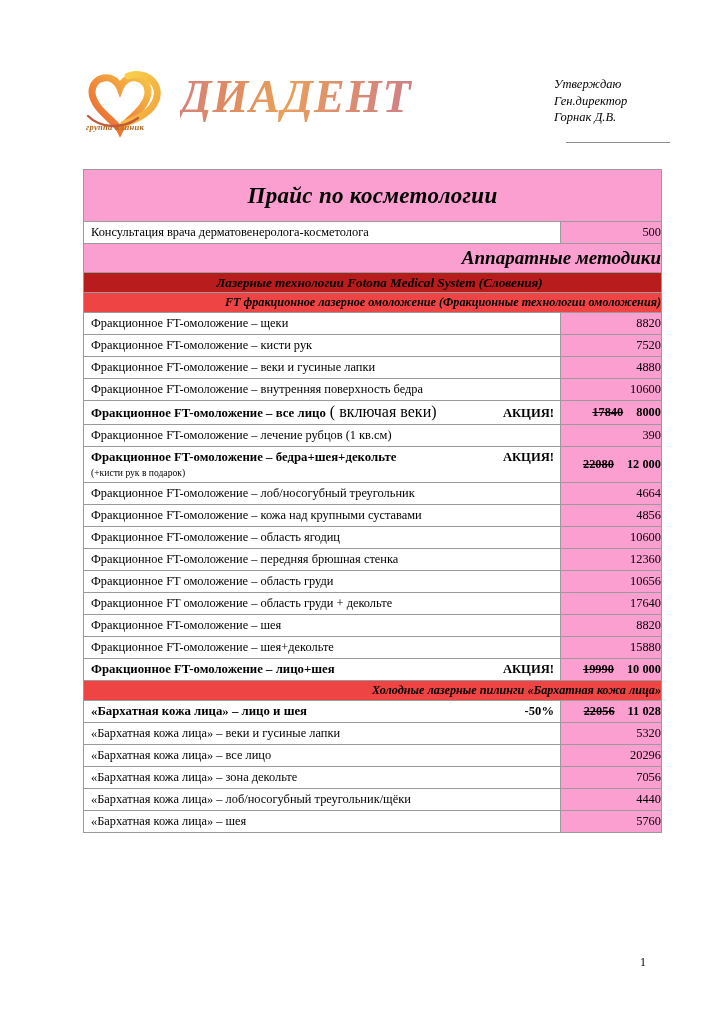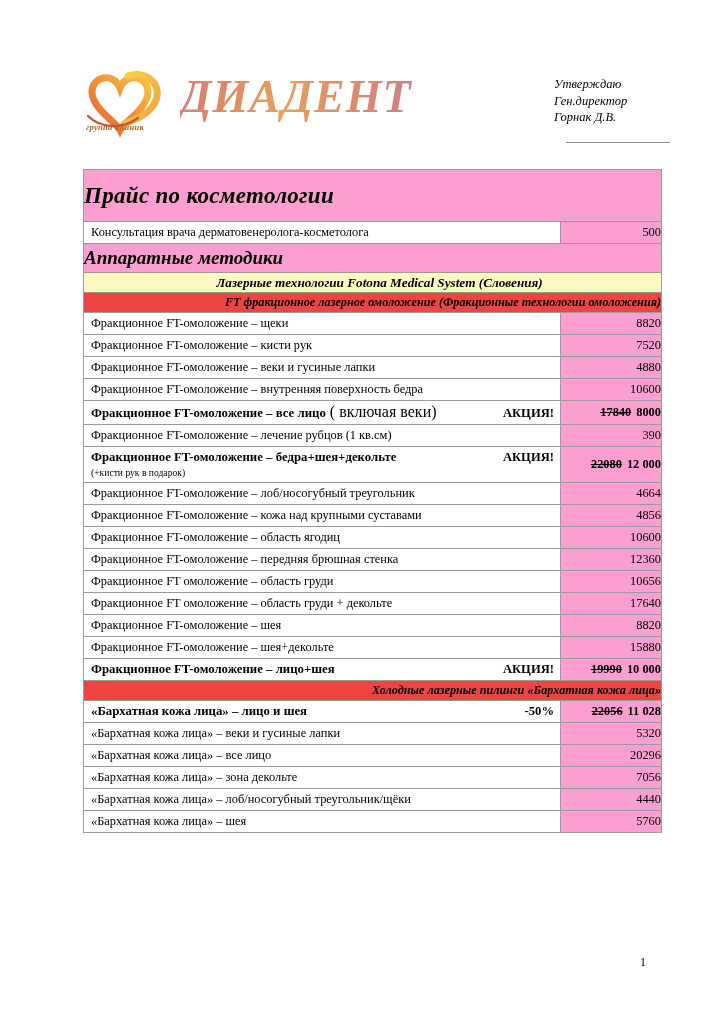--- a/index.html
+++ b/index.html
@@ -113,39 +113,39 @@
     background: #fb9ed0;
     text-align: right;
     padding: 3px 7px 3px 4px;
     font-size: 12.4px;
     white-space: nowrap;
   }
 
   
   .title-band td {
     background: #fb9ed0;
-    text-align: left;
+    text-align: center;
     height: 51px;
     font-family: "Liberation Serif", serif;
     font-weight: bold;
     font-style: italic;
     font-size: 23px;
     letter-spacing: .3px;
   }
   
   .sec-big td {
     background: #fb9ed0;
-    text-align: left;
+    text-align: right;
     height: 28px;
     font-weight: bold;
     font-style: italic;
     font-size: 19px;
   }
   .sec-mid td {
-    background: #fef9c3;
+    background: #b91c1c;
     text-align: center;
     height: 19px;
     font-weight: bold;
     font-style: italic;
     font-size: 13.2px;
     padding-left: 14px;
   }
   .sec-small td {
     background: #ef4444;
     text-align: right;
@@ -160,21 +160,21 @@
   .promo .cell-price { font-weight: bold; }
   .promo-flex {
     display: flex;
     align-items: baseline;
     justify-content: space-between;
   }
   .promo-note { font-weight: bold; font-size: 12.6px; white-space: nowrap; padding-left: 14px;}
   .thin { font-weight: normal; font-size: 16px; }
   .old-price {
     text-decoration: line-through;
-    margin-right: 5px;
+    margin-right: 13px;
   }
   .sub-note {
     font-size: 9.6px;
     padding: 2px 6px 3px 7px;
     line-height: 12px;
   }
   .two-line-desc { padding-bottom: 0; }
 
   .page-number {
     position: absolute;

